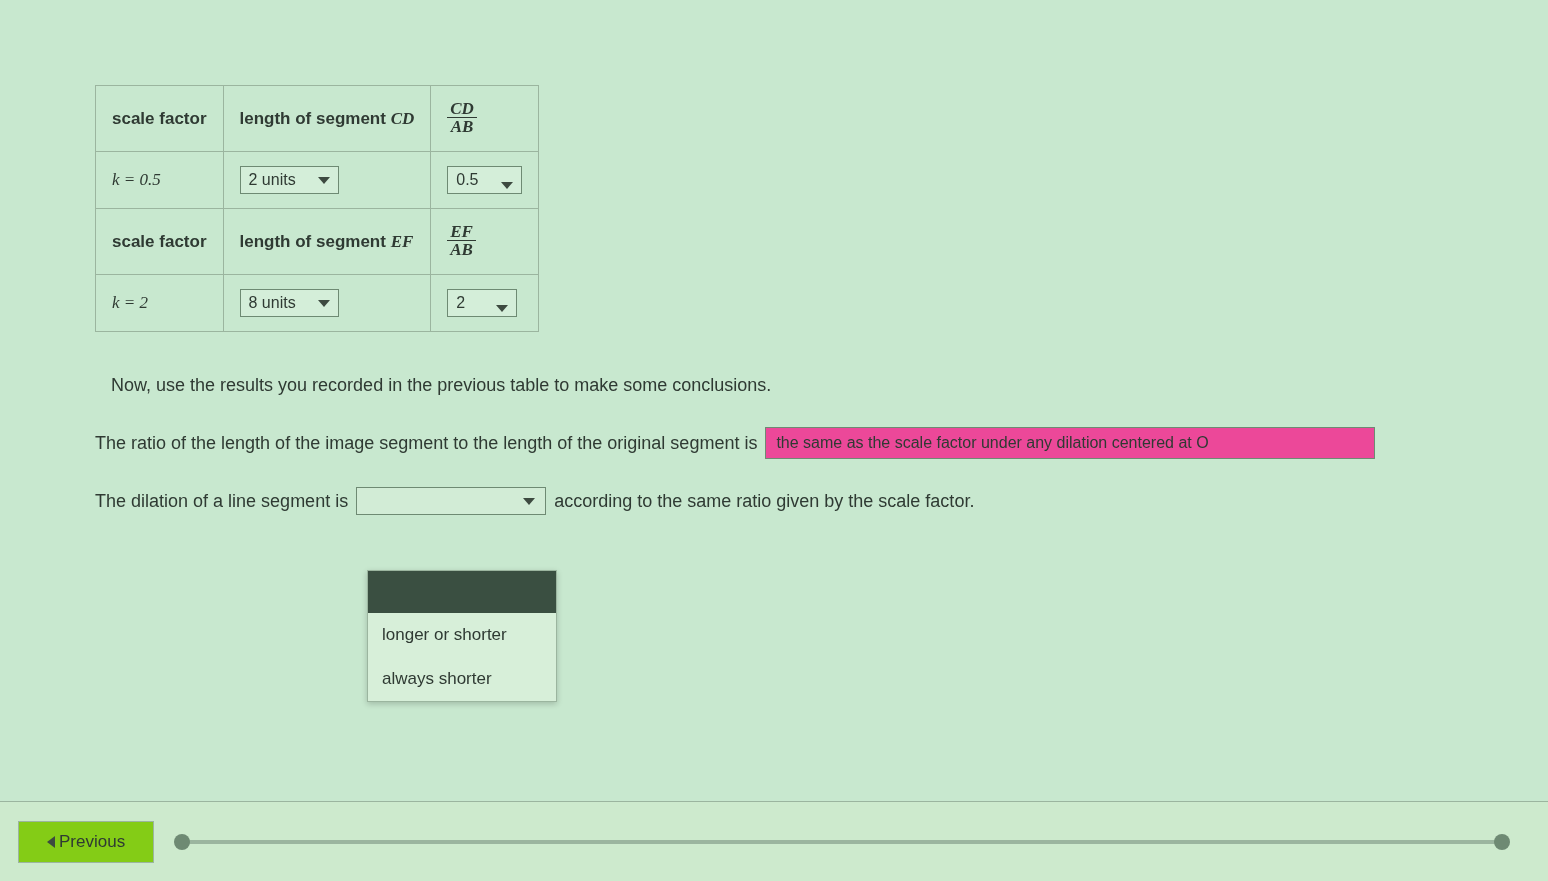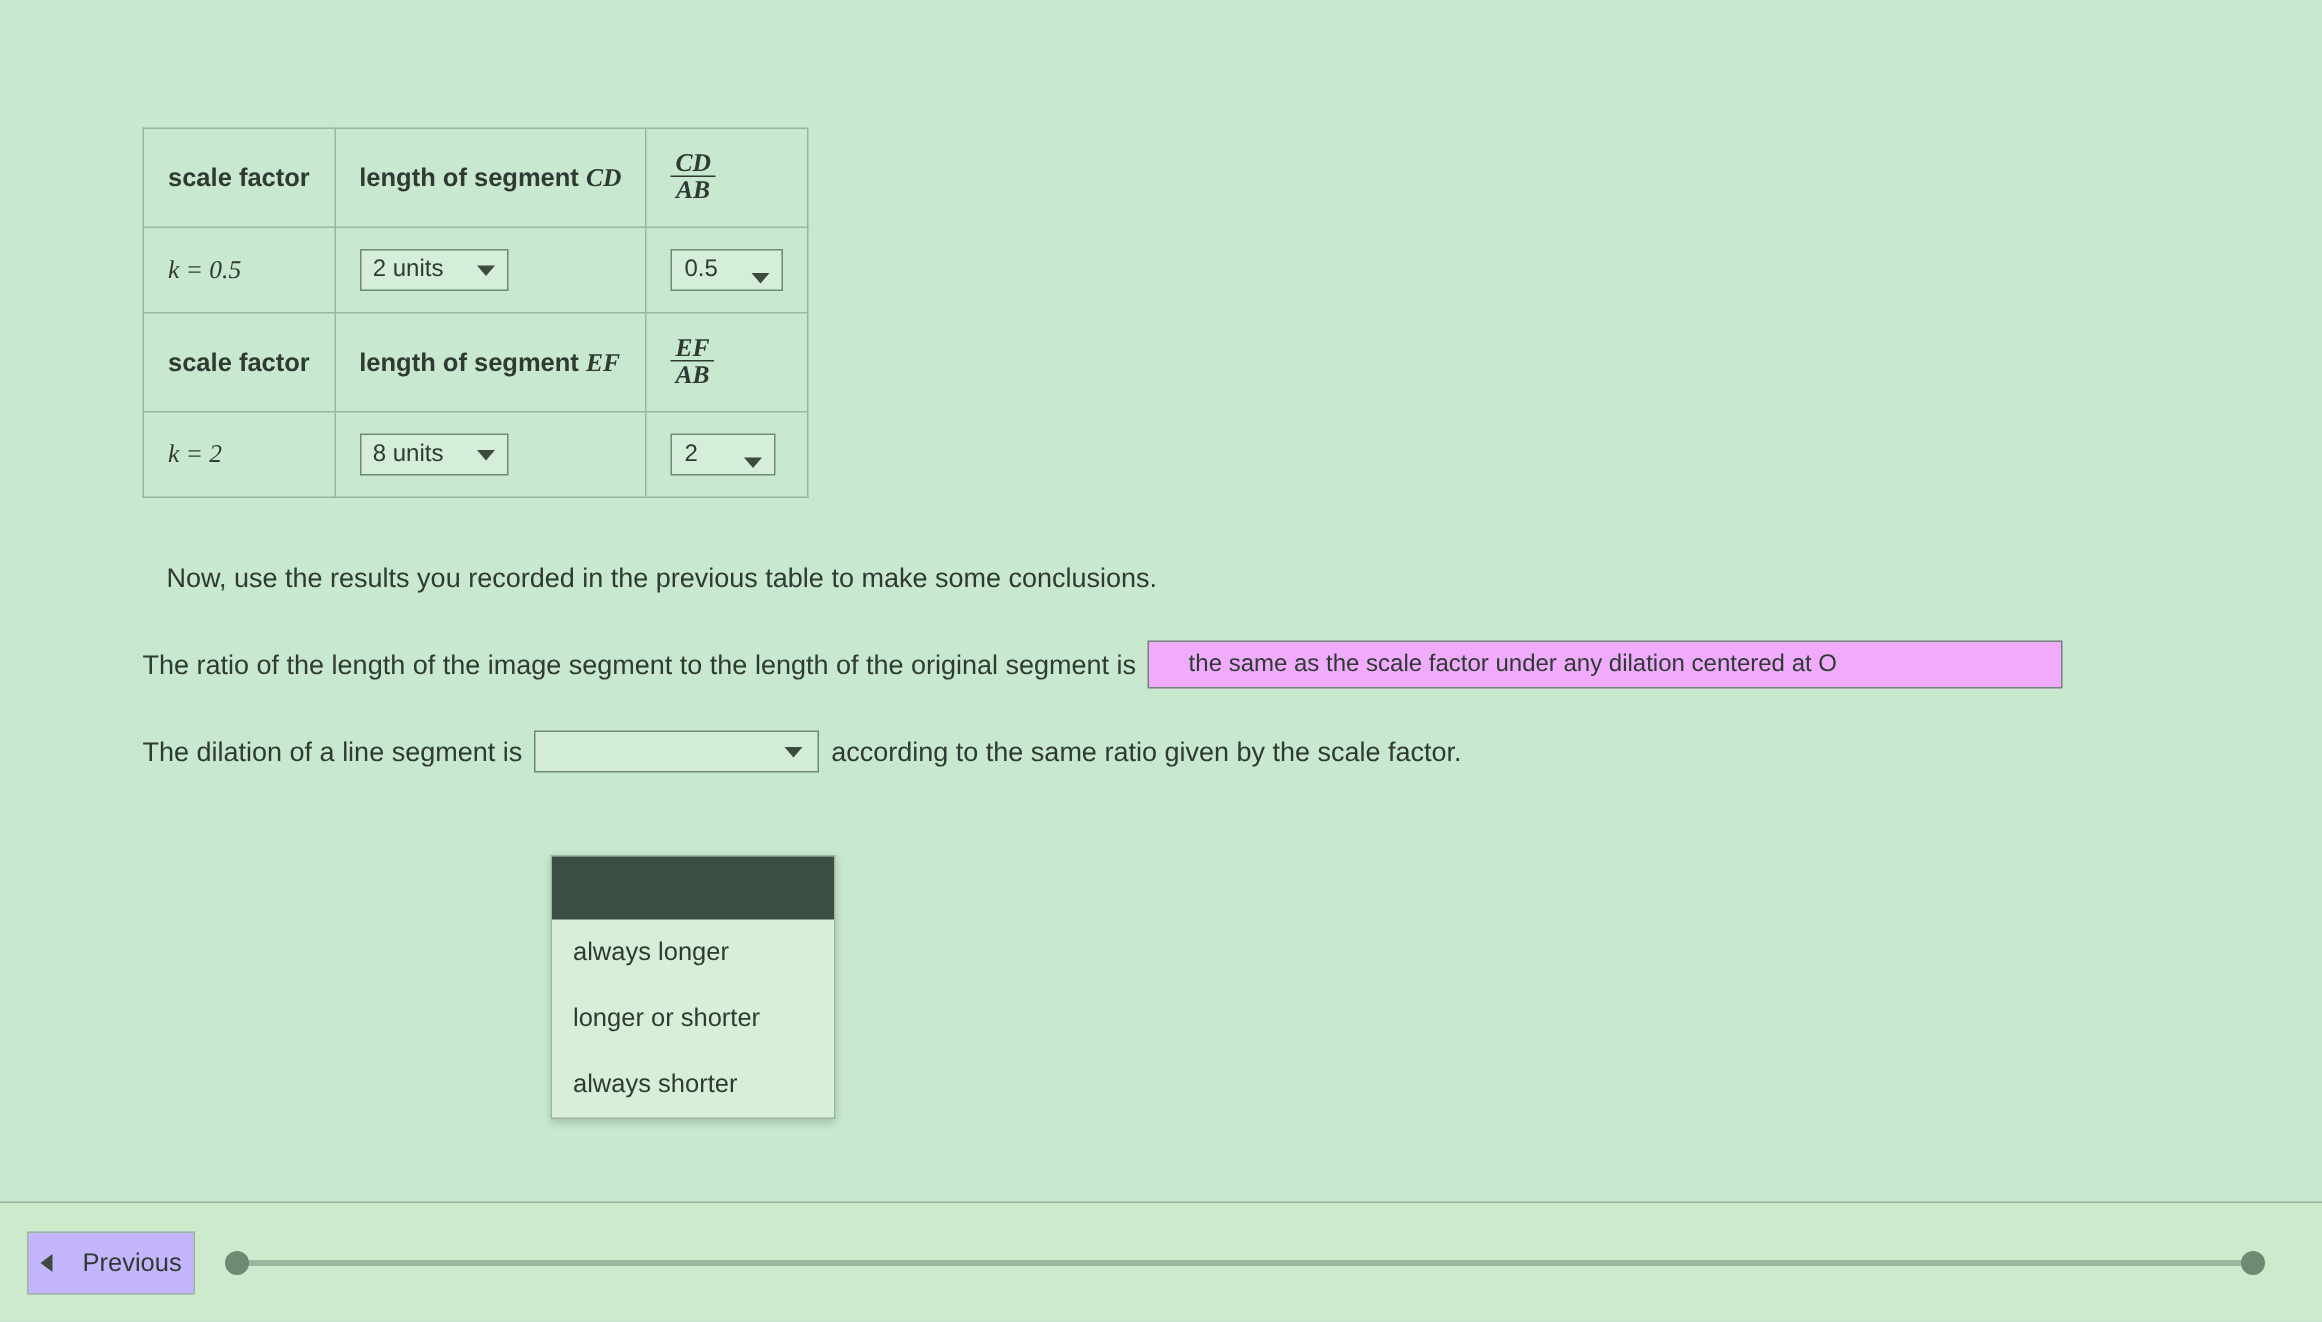--- a/index.html
+++ b/index.html
@@ -51,22 +51,22 @@
     width: 0; height: 0;
     border-left: 6px solid transparent;
     border-right: 6px solid transparent;
     border-top: 7px solid #3d4a40;
     margin-left: auto;
   }
   .para { margin: 22px 16px; font-size: 18px; line-height: 1.5; }
   .sentence { margin: 28px 0; font-size: 18px; display: flex; align-items: center; flex-wrap: wrap; gap: 8px; }
   .dd.wide {
     min-width: 610px;
-    padding: 6px 26px;
-    background: #f0abfc;
+    padding: 6px 10px;
+    background: #ec4899;
     align-items: center;
   }
   .dd.med {
     min-width: 190px;
     background: #d2ecd6;
     padding: 6px 10px;
   }
   .dropdown-open {
     position: absolute;
     left: 367px;
@@ -89,26 +89,26 @@
     left: 0; right: 0; bottom: 0;
     height: 80px;
     background: #cdeacd;
     border-top: 1px solid #9bb59f;
     display: flex;
     align-items: center;
     padding: 0 18px;
   }
   .prev-btn {
     border: 1px solid #9bb59f;
-    background: #c4b5fd;
-    padding: 10px 8px;
+    background: #84cc16;
+    padding: 10px 28px;
     font-size: 17px;
     display: inline-flex;
     align-items: center;
-    gap: 20px;
+    gap: 4px;
   }
   .tri-left {
     width: 0; height: 0;
     border-top: 6px solid transparent;
     border-bottom: 6px solid transparent;
     border-right: 8px solid #3d4a40;
   }
   .progress {
     flex: 1;
     position: relative;
@@ -200,21 +200,20 @@
       <span></span>
       <span class="chev"></span>
     </span>
     <span>according to the same ratio given by the scale factor.</span>
   </div>
 
 </div>
 
 <div class="dropdown-open">
   <div class="opt blank"></div>
-  <div class="opt">always longer</div>
   <div class="opt">longer or shorter</div>
   <div class="opt">always shorter</div>
 </div>
 
 <div class="footer-bar">
   <div class="prev-btn">
     <span class="tri-left"></span>
     <span>Previous</span>
   </div>
   <div class="progress">

